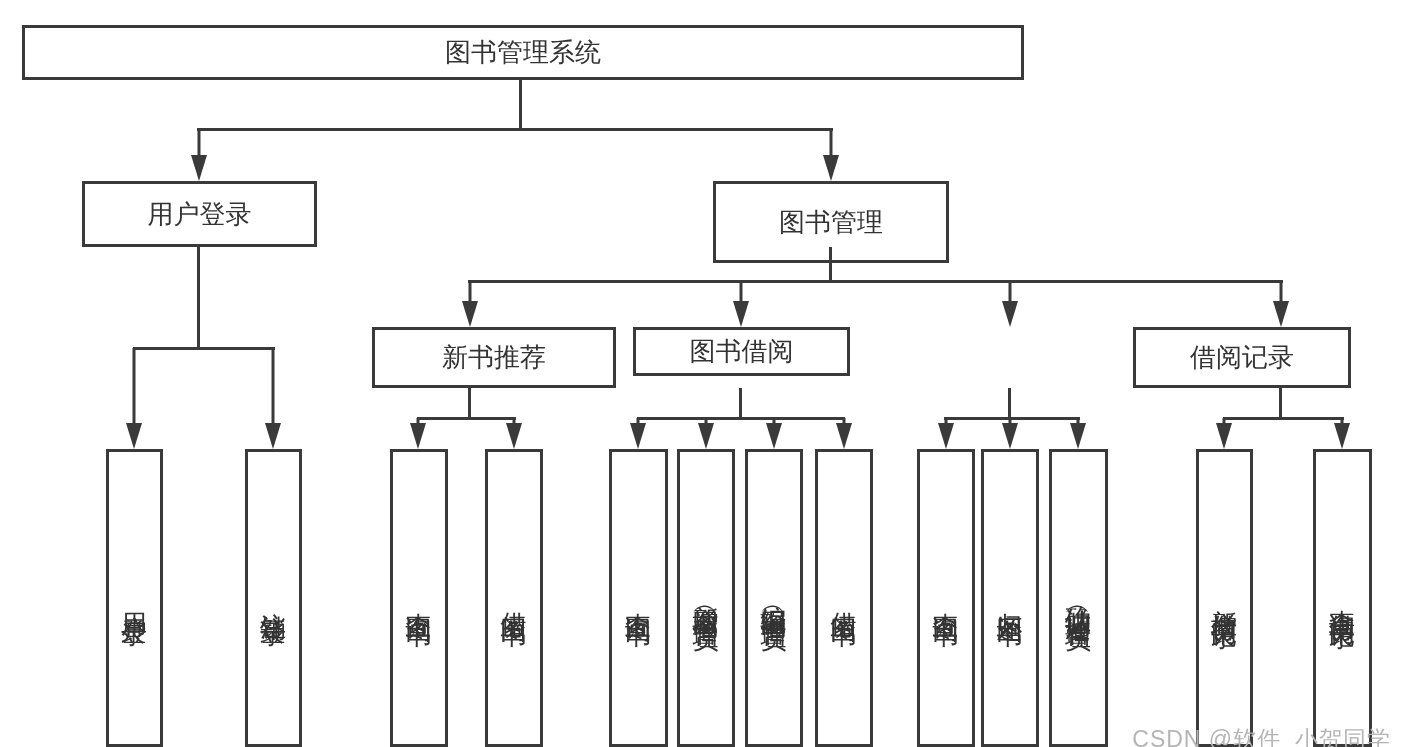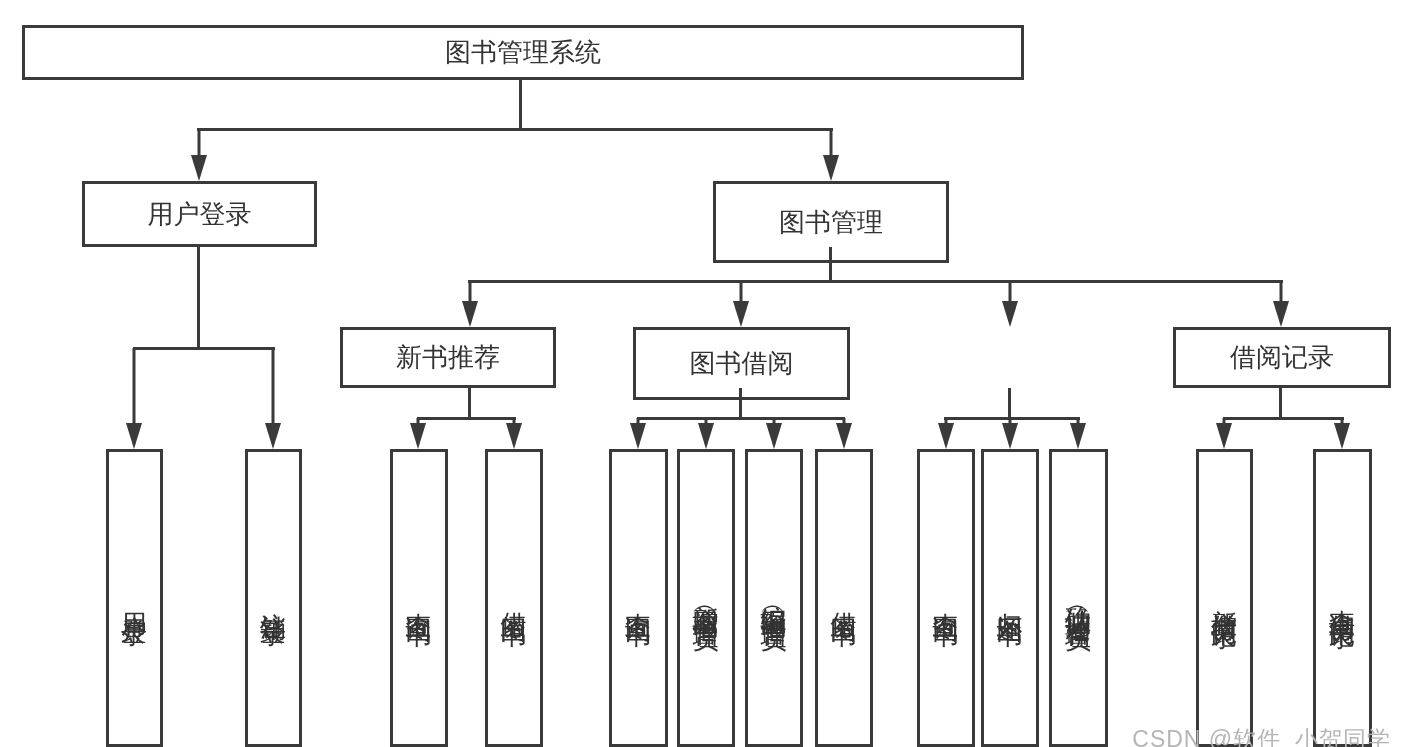--- a/index.html
+++ b/index.html
@@ -82,27 +82,27 @@
   <div class="arrow" style="left:134px;top:336px;height:101px;"></div>
   <div class="arrow" style="left:273px;top:336px;height:101px;"></div>
 
   <div class="vline" style="left:829px;top:235px;height:36px;"></div>
   <div class="hline" style="left:468px;top:268px;width:815px;"></div>
   <div class="arrow" style="left:470px;top:269px;height:46px;"></div>
   <div class="arrow" style="left:741px;top:269px;height:46px;"></div>
   <div class="arrow" style="left:1010px;top:269px;height:46px;"></div>
   <div class="arrow" style="left:1281px;top:269px;height:46px;"></div>
 
-  <div class="box" style="left:340px;top:315px;width:216px;height:61px;">
+  <div class="box" style="left:372px;top:315px;width:244px;height:61px;">
     <span>新书推荐</span>
   </div>
-  <div class="box" style="left:633px;top:315px;width:217px;height:73px;">
+  <div class="box" style="left:633px;top:315px;width:217px;height:49px;">
     <span>图书借阅</span>
   </div>
-  <div class="box" style="left:1173px;top:315px;width:218px;height:61px;">
+  <div class="box" style="left:1133px;top:315px;width:218px;height:61px;">
     <span>借阅记录</span>
   </div>
 
   <div class="vline" style="left:468px;top:376px;height:31px;"></div>
   <div class="hline" style="left:417px;top:405px;width:99px;"></div>
   <div class="arrow" style="left:418px;top:406px;height:31px;"></div>
   <div class="arrow" style="left:514px;top:406px;height:31px;"></div>
 
   <div class="vline" style="left:739px;top:376px;height:31px;"></div>
   <div class="hline" style="left:637px;top:405px;width:208px;"></div>

